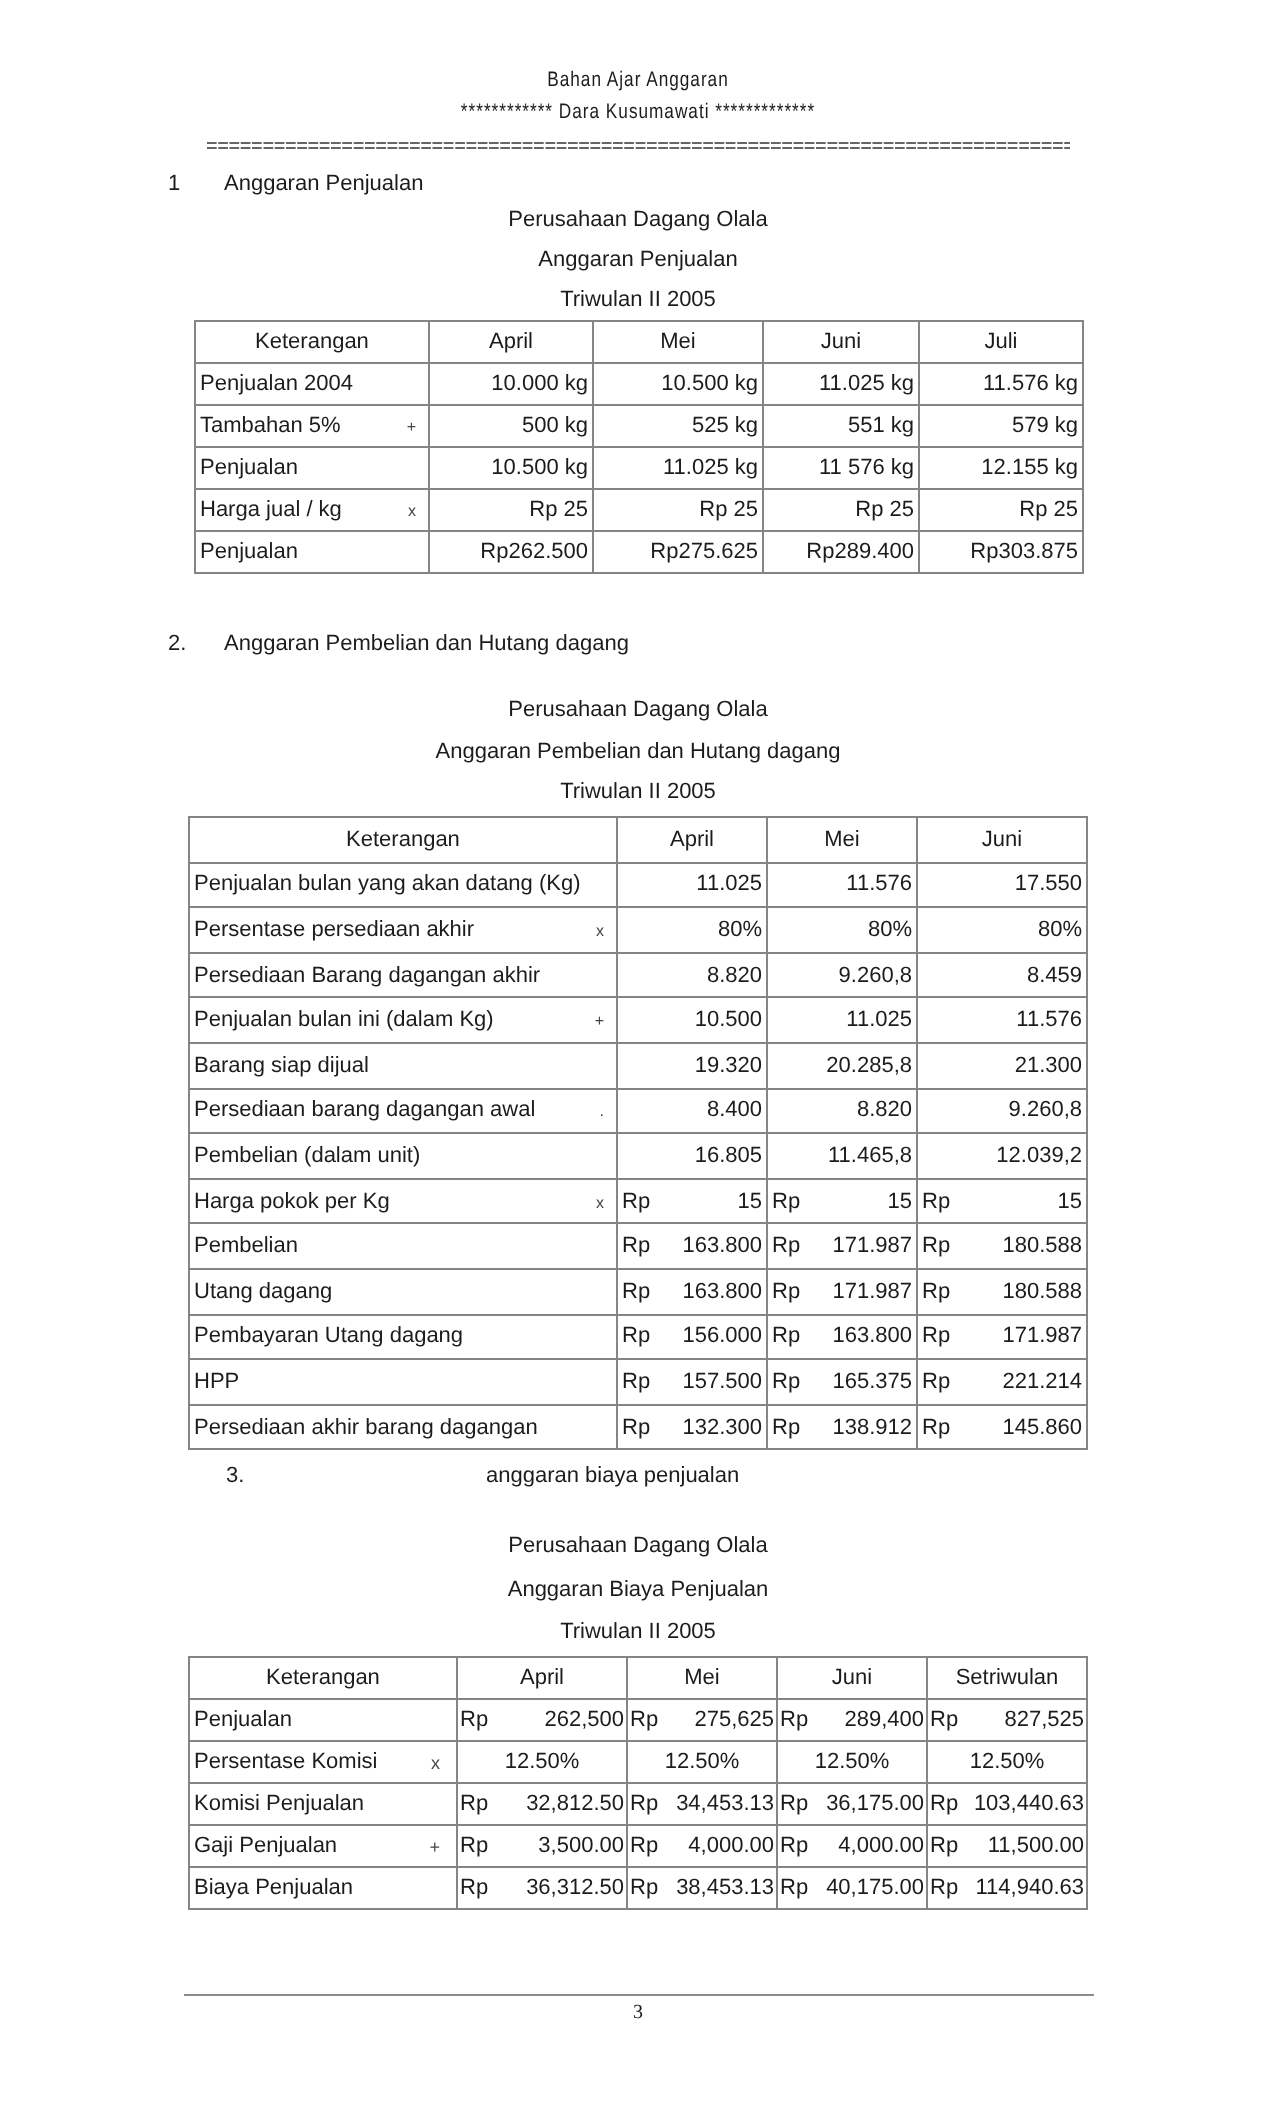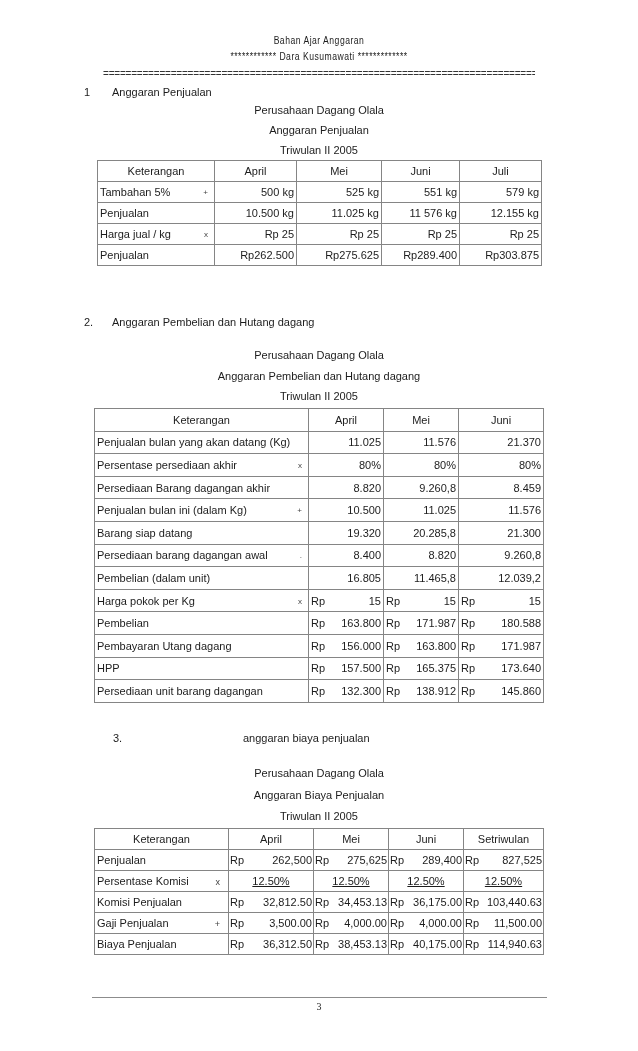--- a/index.html
+++ b/index.html
@@ -7,21 +7,21 @@
          font-family: "Liberation Sans", sans-serif; color: #1c1c1c; font-size: 11px; }
   .abs { position: absolute; white-space: nowrap; line-height: 14px; }
   .center { left: 0; width: 638px; text-align: center; }
   .hdr { font-size: 10.5px; letter-spacing: 0.6px; transform: scaleX(0.82); transform-origin: 319px 0; }
   .sep { left: 103px; width: 432px; overflow: hidden; font-size: 10px; letter-spacing: -0.2px; color: #333; line-height: 10px; }
   .doc-table { position: absolute; border-collapse: collapse; table-layout: fixed; font-size: 11px; }
   .doc-table td, .doc-table th { border: 1px solid #858585; padding: 0 2px; white-space: nowrap; overflow: hidden; font-weight: normal; }
   .doc-table th { }
   .doc-table td.lbl { position: relative; text-align: left; }
   .doc-table td.val { text-align: right; }
-  .doc-table td.val.centered { text-align: center; text-decoration: underline; }
+  .doc-table td.val.centered { text-align: center; }
   .op { position: absolute; top: 50%; transform: translateY(-45%); font-size: 8px; color: #444; }
   .cur-wrap { display: flex; justify-content: space-between; }
   #t1 { left: 97px; top: 160px; width: 444px; }
   #t1 col:nth-child(1){width:117px} #t1 col:nth-child(2){width:82px} #t1 col:nth-child(3){width:85px} #t1 col:nth-child(4){width:78px} #t1 col:nth-child(5){width:82px}
   #t1 td, #t1 th { height: 20px; }
   #t1 .op { right: 6px; }
   #t2 { left: 94px; top: 408px; width: 449px; }
   #t2 col:nth-child(1){width:214px} #t2 col:nth-child(2){width:75px} #t2 col:nth-child(3){width:75px} #t2 col:nth-child(4){width:85px}
   #t2 td, #t2 th { height: 21.6px; }
   #t2 .op { right: 6px; }
@@ -57,20 +57,27 @@
       <tr>
         <th>Keterangan</th>
         <th>April</th>
         <th>Mei</th>
         <th>Juni</th>
         <th>Juli</th>
       </tr>
     </thead>
     <tbody>
       <tr>
+        <td class="lbl"><span>Penjualan 2004</span></td>
+        <td class="val">10.000 kg</td>
+        <td class="val">10.500 kg</td>
+        <td class="val">11.025 kg</td>
+        <td class="val">11.576 kg</td>
+      </tr>
+      <tr>
         <td class="lbl"><span>Tambahan 5%</span><span class="op">+</span></td>
         <td class="val">500 kg</td>
         <td class="val">525 kg</td>
         <td class="val">551 kg</td>
         <td class="val">579 kg</td>
       </tr>
       <tr>
         <td class="lbl"><span>Penjualan</span></td>
         <td class="val">10.500 kg</td>
         <td class="val">11.025 kg</td>
@@ -112,42 +119,42 @@
         <th>April</th>
         <th>Mei</th>
         <th>Juni</th>
       </tr>
     </thead>
     <tbody>
       <tr>
         <td class="lbl"><span>Penjualan bulan yang akan datang (Kg)</span></td>
         <td class="val">11.025</td>
         <td class="val">11.576</td>
-        <td class="val">21.370</td>
+        <td class="val">17.550</td>
       </tr>
       <tr>
         <td class="lbl"><span>Persentase persediaan akhir</span><span class="op">x</span></td>
         <td class="val">80%</td>
         <td class="val">80%</td>
         <td class="val">80%</td>
       </tr>
       <tr>
         <td class="lbl"><span>Persediaan Barang dagangan akhir</span></td>
         <td class="val">8.820</td>
         <td class="val">9.260,8</td>
         <td class="val">8.459</td>
       </tr>
       <tr>
         <td class="lbl"><span>Penjualan bulan ini (dalam Kg)</span><span class="op">+</span></td>
         <td class="val">10.500</td>
         <td class="val">11.025</td>
         <td class="val">11.576</td>
       </tr>
       <tr>
-        <td class="lbl"><span>Barang siap datang</span></td>
+        <td class="lbl"><span>Barang siap dijual</span></td>
         <td class="val">19.320</td>
         <td class="val">20.285,8</td>
         <td class="val">21.300</td>
       </tr>
       <tr>
         <td class="lbl"><span>Persediaan barang dagangan awal</span><span class="op">.</span></td>
         <td class="val">8.400</td>
         <td class="val">8.820</td>
         <td class="val">9.260,8</td>
       </tr>
@@ -193,20 +200,41 @@
           </div>
         </td>
         <td class="val">
           <div class="cur-wrap">
             <span>Rp</span>
             <span>180.588</span>
           </div>
         </td>
       </tr>
       <tr>
+        <td class="lbl"><span>Utang dagang</span></td>
+        <td class="val">
+          <div class="cur-wrap">
+            <span>Rp</span>
+            <span>163.800</span>
+          </div>
+        </td>
+        <td class="val">
+          <div class="cur-wrap">
+            <span>Rp</span>
+            <span>171.987</span>
+          </div>
+        </td>
+        <td class="val">
+          <div class="cur-wrap">
+            <span>Rp</span>
+            <span>180.588</span>
+          </div>
+        </td>
+      </tr>
+      <tr>
         <td class="lbl"><span>Pembayaran Utang dagang</span></td>
         <td class="val">
           <div class="cur-wrap">
             <span>Rp</span>
             <span>156.000</span>
           </div>
         </td>
         <td class="val">
           <div class="cur-wrap">
             <span>Rp</span>
@@ -230,26 +258,26 @@
         </td>
         <td class="val">
           <div class="cur-wrap">
             <span>Rp</span>
             <span>165.375</span>
           </div>
         </td>
         <td class="val">
           <div class="cur-wrap">
             <span>Rp</span>
-            <span>173.640</span>
-          </div>
-        </td>
-      </tr>
-      <tr>
-        <td class="lbl"><span>Persediaan unit barang dagangan</span></td>
+            <span>221.214</span>
+          </div>
+        </td>
+      </tr>
+      <tr>
+        <td class="lbl"><span>Persediaan akhir barang dagangan</span></td>
         <td class="val">
           <div class="cur-wrap">
             <span>Rp</span>
             <span>132.300</span>
           </div>
         </td>
         <td class="val">
           <div class="cur-wrap">
             <span>Rp</span>
             <span>138.912</span>

